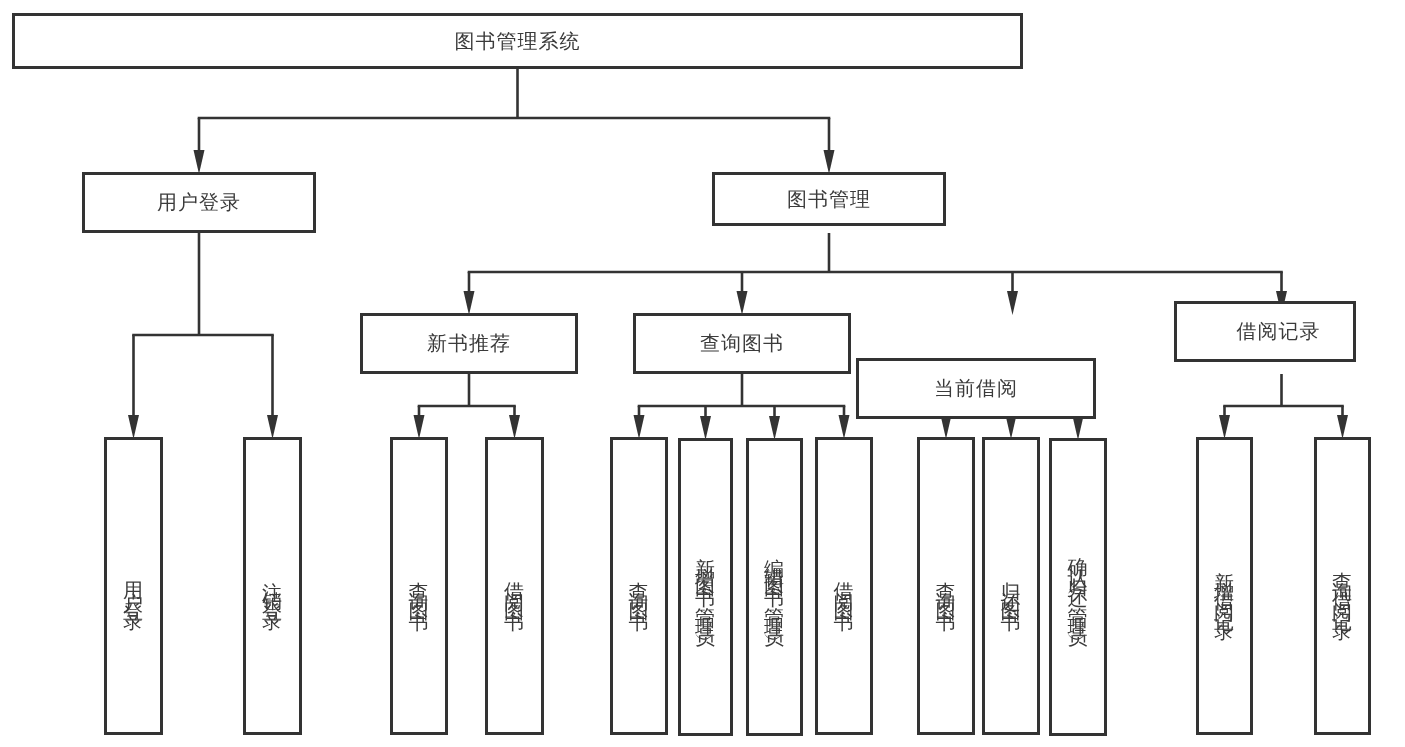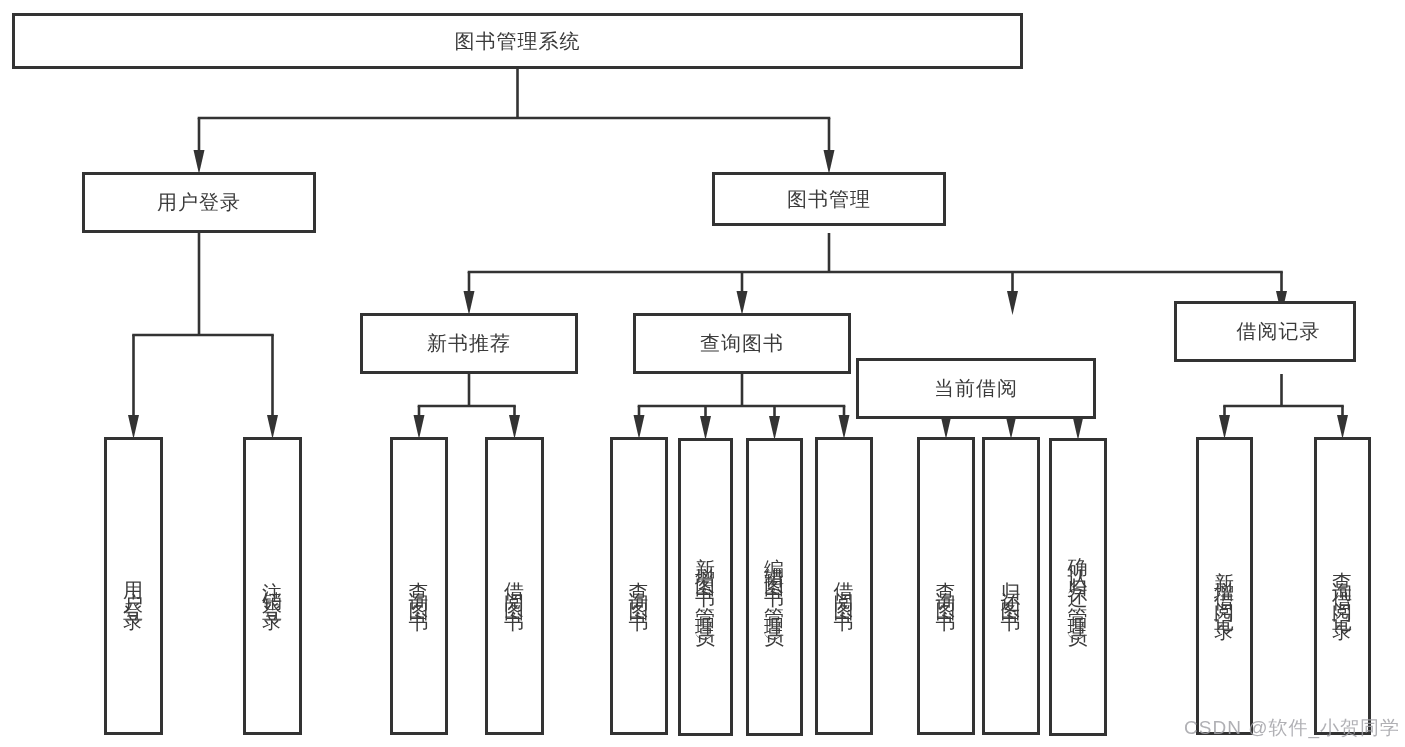--- a/index.html
+++ b/index.html
@@ -96,21 +96,20 @@
       <polygon points="1005.5,415 1016.5,415 1011,439" fill="#333333"></polygon>
       <line x1="1078" y1="406" x2="1078" y2="420" stroke="#333333" stroke-width="2.6"></line>
       <polygon points="1072.5,416 1083.5,416 1078,440" fill="#333333"></polygon>
       <line x1="1281.5" y1="374" x2="1281.5" y2="406" stroke="#333333" stroke-width="2.6"></line>
       <line x1="1223.2" y1="406" x2="1343.8" y2="406" stroke="#333333" stroke-width="2.6"></line>
       <line x1="1224.5" y1="406" x2="1224.5" y2="419" stroke="#333333" stroke-width="2.6"></line>
       <polygon points="1219,415 1230,415 1224.5,439" fill="#333333"></polygon>
       <line x1="1342.5" y1="406" x2="1342.5" y2="419" stroke="#333333" stroke-width="2.6"></line>
       <polygon points="1337,415 1348,415 1342.5,439" fill="#333333"></polygon>
     </svg>
-  <div class="watermark" style="color: rgb(163, 163, 168);">CSDN @软件_小贺同学</div>
 <div class="box h" style="left: 12px; top: 13px; width: 1011px; height: 56px;">
       <span class="label">图书管理系统</span>
     </div>
     <div class="box h" style="left: 82px; top: 172px; width: 234px; height: 61px;">
       <span class="label">用户登录</span>
     </div>
     <div class="box h" style="left: 712px; top: 172px; width: 234px; height: 54px;">
       <span class="label">图书管理</span>
     </div>
     <div class="box h" style="left: 360px; top: 313px; width: 218px; height: 61px;">

